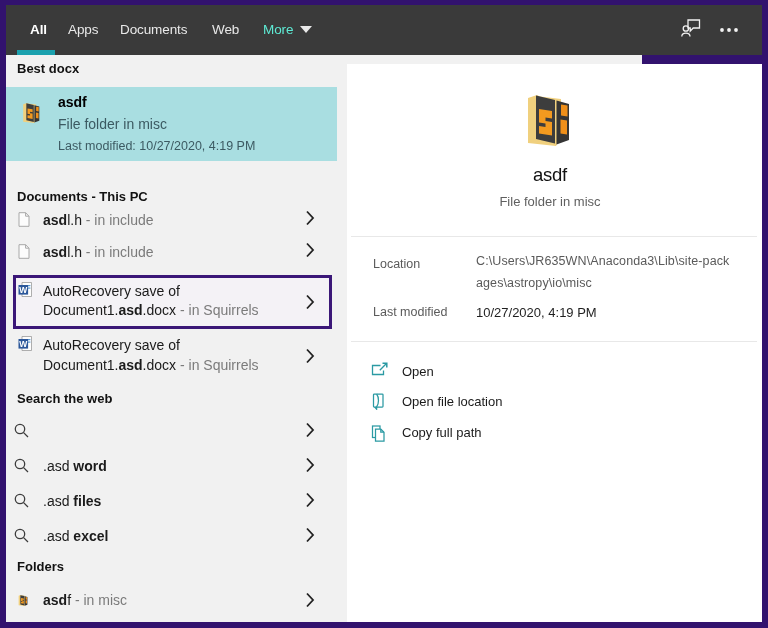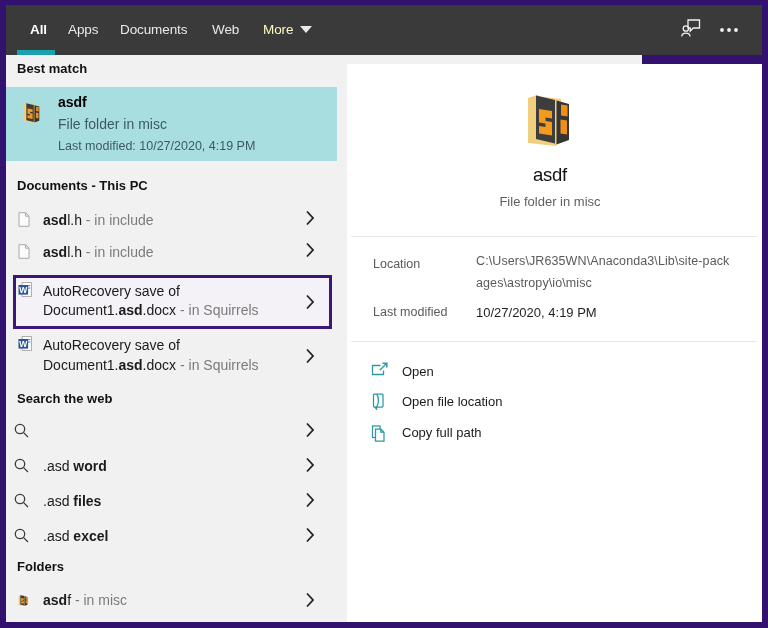--- a/index.html
+++ b/index.html
@@ -29,50 +29,50 @@
 .aicon{position:absolute;left:24px}
 </style>
 </head>
 <body>
 <div id="inner">
   <div id="nav">
     <span class="tab" style="left:24px;font-weight:bold">All</span>
     <span class="tab" style="left:62px;color:#e9e9e9">Apps</span>
     <span class="tab" style="left:114px;color:#e9e9e9">Documents</span>
     <span class="tab" style="left:206px;color:#e9e9e9">Web</span>
-    <span class="tab" style="left:257px;color:#fef9c3">More<span class="caret"></span></span>
+    <span class="tab" style="left:257px;color:#5eead4">More<span class="caret"></span></span>
     <div id="underline"></div>
     <svg class="abs" style="left:675px;top:14px" width="20" height="23" viewBox="0 0 20 23" fill="none" stroke="#f2f2f2" stroke-width="1.3">
       <path d="M7 1 H18.5 V9 H12.2 L9.2 12.2 V9 H7 Z"></path>
       <circle cx="4.9" cy="9.5" r="2.7"></circle>
       <path d="M0.8 17.5 C0.8 13 9 13 9 17.5"></path>
     </svg>
     <svg class="abs" style="left:713px;top:20.5px" width="20" height="8" viewBox="0 0 20 8" fill="#f2f2f2">
       <circle cx="3" cy="4" r="1.9"></circle>
         <circle cx="10" cy="4" r="1.9"></circle>
         <circle cx="17" cy="4" r="1.9"></circle>
     </svg>
   </div>
 
-  <div class="hdr" style="top:56px">Best match</div>
+  <div class="hdr" style="top:56px">Best docx</div>
   <div id="bestitem">
     <svg class="abs" style="left:16px;top:12px" width="22" height="28" viewBox="0 0 56 59">
       <path d="M3 7 L12 4 L15 5.5 L36 8 L36 46 L31 55 L3 52 Z" fill="#f0d07e"></path>
       <polygon points="11,4.5 30,9 30,52.5 11,48" fill="#3d3d3d"></polygon>
       <polygon points="31.5,9.5 44,13 44,49 31.5,53.5" fill="#353535"></polygon>
       <path d="M14 18 L27 20 V27.5 L20.5 26.5 V30 L27 31 V44.5 L14 42.5 V35 L20.5 36 V32.5 L14 31.5 Z" fill="#f39a1f"></path>
       <polygon points="36,13.5 42.5,14.5 42.5,25.5 36,24.5" fill="#ef8f1a"></polygon>
       <polygon points="35.5,28.5 42,29.5 42,43.5 35.5,42.5" fill="#ef8f1a"></polygon>
     </svg>
     <div class="abs" style="left:52px;top:7px;font-size:14px;font-weight:bold;color:#000">asdf</div>
     <div class="abs" style="left:52px;top:29px;font-size:14px;color:#3c5a62">File folder in misc</div>
     <div class="abs" style="left:52px;top:52px;font-size:12.5px;color:#3c5a62">Last modified: 10/27/2020, 4:19 PM</div>
   </div>
 
-  <div class="hdr" style="top:173px">Documents - This PC</div>
+  <div class="hdr" style="top:184px">Documents - This PC</div>
 
   <svg class="ricon" style="top:207px" width="12" height="15" viewBox="0 0 12 15" fill="#fcfcfc" stroke="#a8a8a8" stroke-width="1">
     <path d="M1 .7 H7.6 L11 4.2 V14.3 H1 Z"></path>
       <path d="M7.6 .7 V4.2 H11" fill="none"></path>
   </svg>
   <div class="rowtext" style="top:207px"><b>asd</b>l.h <span class="dim">- in include</span></div>
   <svg class="chev" style="top:205px" width="10" height="16" viewBox="0 0 10 16" fill="none" stroke="#222" stroke-width="1.8">
       <path d="M2 1.5 L8 8 L2 14.5"></path>
     </svg>
 

